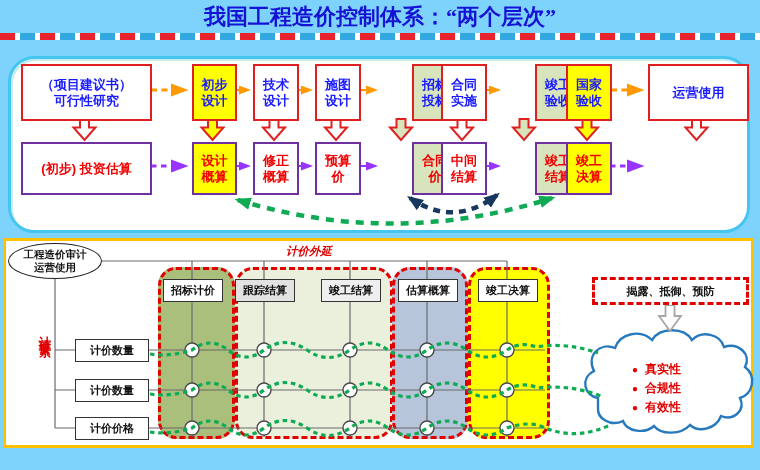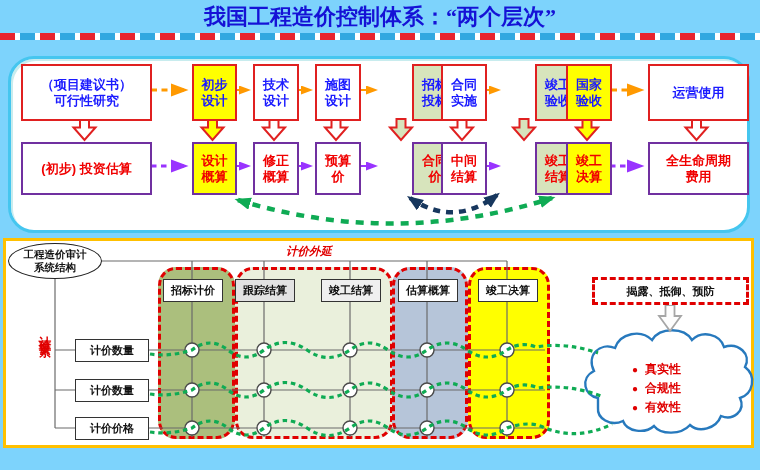--- a/index.html
+++ b/index.html
@@ -78,22 +78,20 @@
   <div class="abs fb r2" style="left:315px;width:42px">预算
 价</div>
   <div class="abs fb r2 f-g" style="left:380px;width:42px">合同
 价</div>
   <div class="abs fb r2" style="left:441px;width:42px">中间
 结算</div>
   <div class="abs fb r2 f-g" style="left:503px;width:42px">竣工
 结算</div>
   <div class="abs fb r2 f-y" style="left:566px;width:42px">竣工
 决算</div>
-  <div class="abs fb r2" style="left:648px;width:97px">全生命周期
-费用</div>
 
   <div class="abs cont" style="left:158px;width:71px;background:#abbf7d"></div>
   <div class="abs cont" style="left:235px;width:152px;background:#eaf0dc"></div>
   <div class="abs cont" style="left:392px;width:70px;background:#b6c5d9"></div>
   <div class="abs cont" style="left:468px;width:76px;background:#ffff00"></div>
 
   <svg width="760" height="470" viewBox="0 0 760 470">
     <defs>
       <marker id="ma" markerWidth="6" markerHeight="6" refX="4.5" refY="2.25" orient="auto">
           <path d="M0,0 L6,2.25 L0,4.5 Z" fill="#ff9900"></path>
@@ -184,21 +182,21 @@
     <g fill="none" stroke="#0fab54" stroke-width="3.2" stroke-dasharray="4.5 3.8">
       <path d="M150,354 Q170,357 192,350 Q210,336 228,350 Q246,364 264,350 Q285,335 307,350 Q328,365 350,350 Q369,336 388,350 Q408,364 427,350 Q447,336 467,350 Q487,364 507,350 Q521,341 536,347 Q566,342 598,353"></path>
       <path d="M150,394 Q170,397 192,390 Q210,376 228,390 Q246,404 264,390 Q285,375 307,390 Q328,405 350,390 Q369,376 388,390 Q408,404 427,390 Q447,376 467,390 Q487,404 507,390 Q522,381 538,388 Q570,384 604,397"></path>
       <path d="M150,432 Q170,435 192,428 Q210,414 228,428 Q246,442 264,428 Q285,413 307,428 Q328,443 350,428 Q369,414 388,428 Q408,442 427,428 Q447,414 467,428 Q487,442 507,428 Q530,420 545,428 Q578,441 612,424"></path>
     </g>
 
     <path d="M665.5,305 L665.5,316 L659,316 L670,331 L681,316 L674.5,316 L674.5,305 Z" fill="#fdfdfd" stroke="#a6a6a6" stroke-width="1.8"></path>
   </svg>
 
   <div class="abs" id="ellipse">工程造价审计
-系统结构</div>
+运营使用</div>
   <div class="abs" id="ext-label">计价外延</div>
   <div class="abs" id="elem-label">计价要素</div>
 
   <div class="abs hb" style="left:163px">招标计价</div>
   <div class="abs hb" style="left:235px;background:#e2e2e2">跟踪结算</div>
   <div class="abs hb" style="left:321px;background:#efefef">竣工结算</div>
   <div class="abs hb" style="left:398px">估算概算</div>
   <div class="abs hb" style="left:478px">竣工决算</div>
 
   <div class="abs rb" style="top:339px">计价数量</div>

